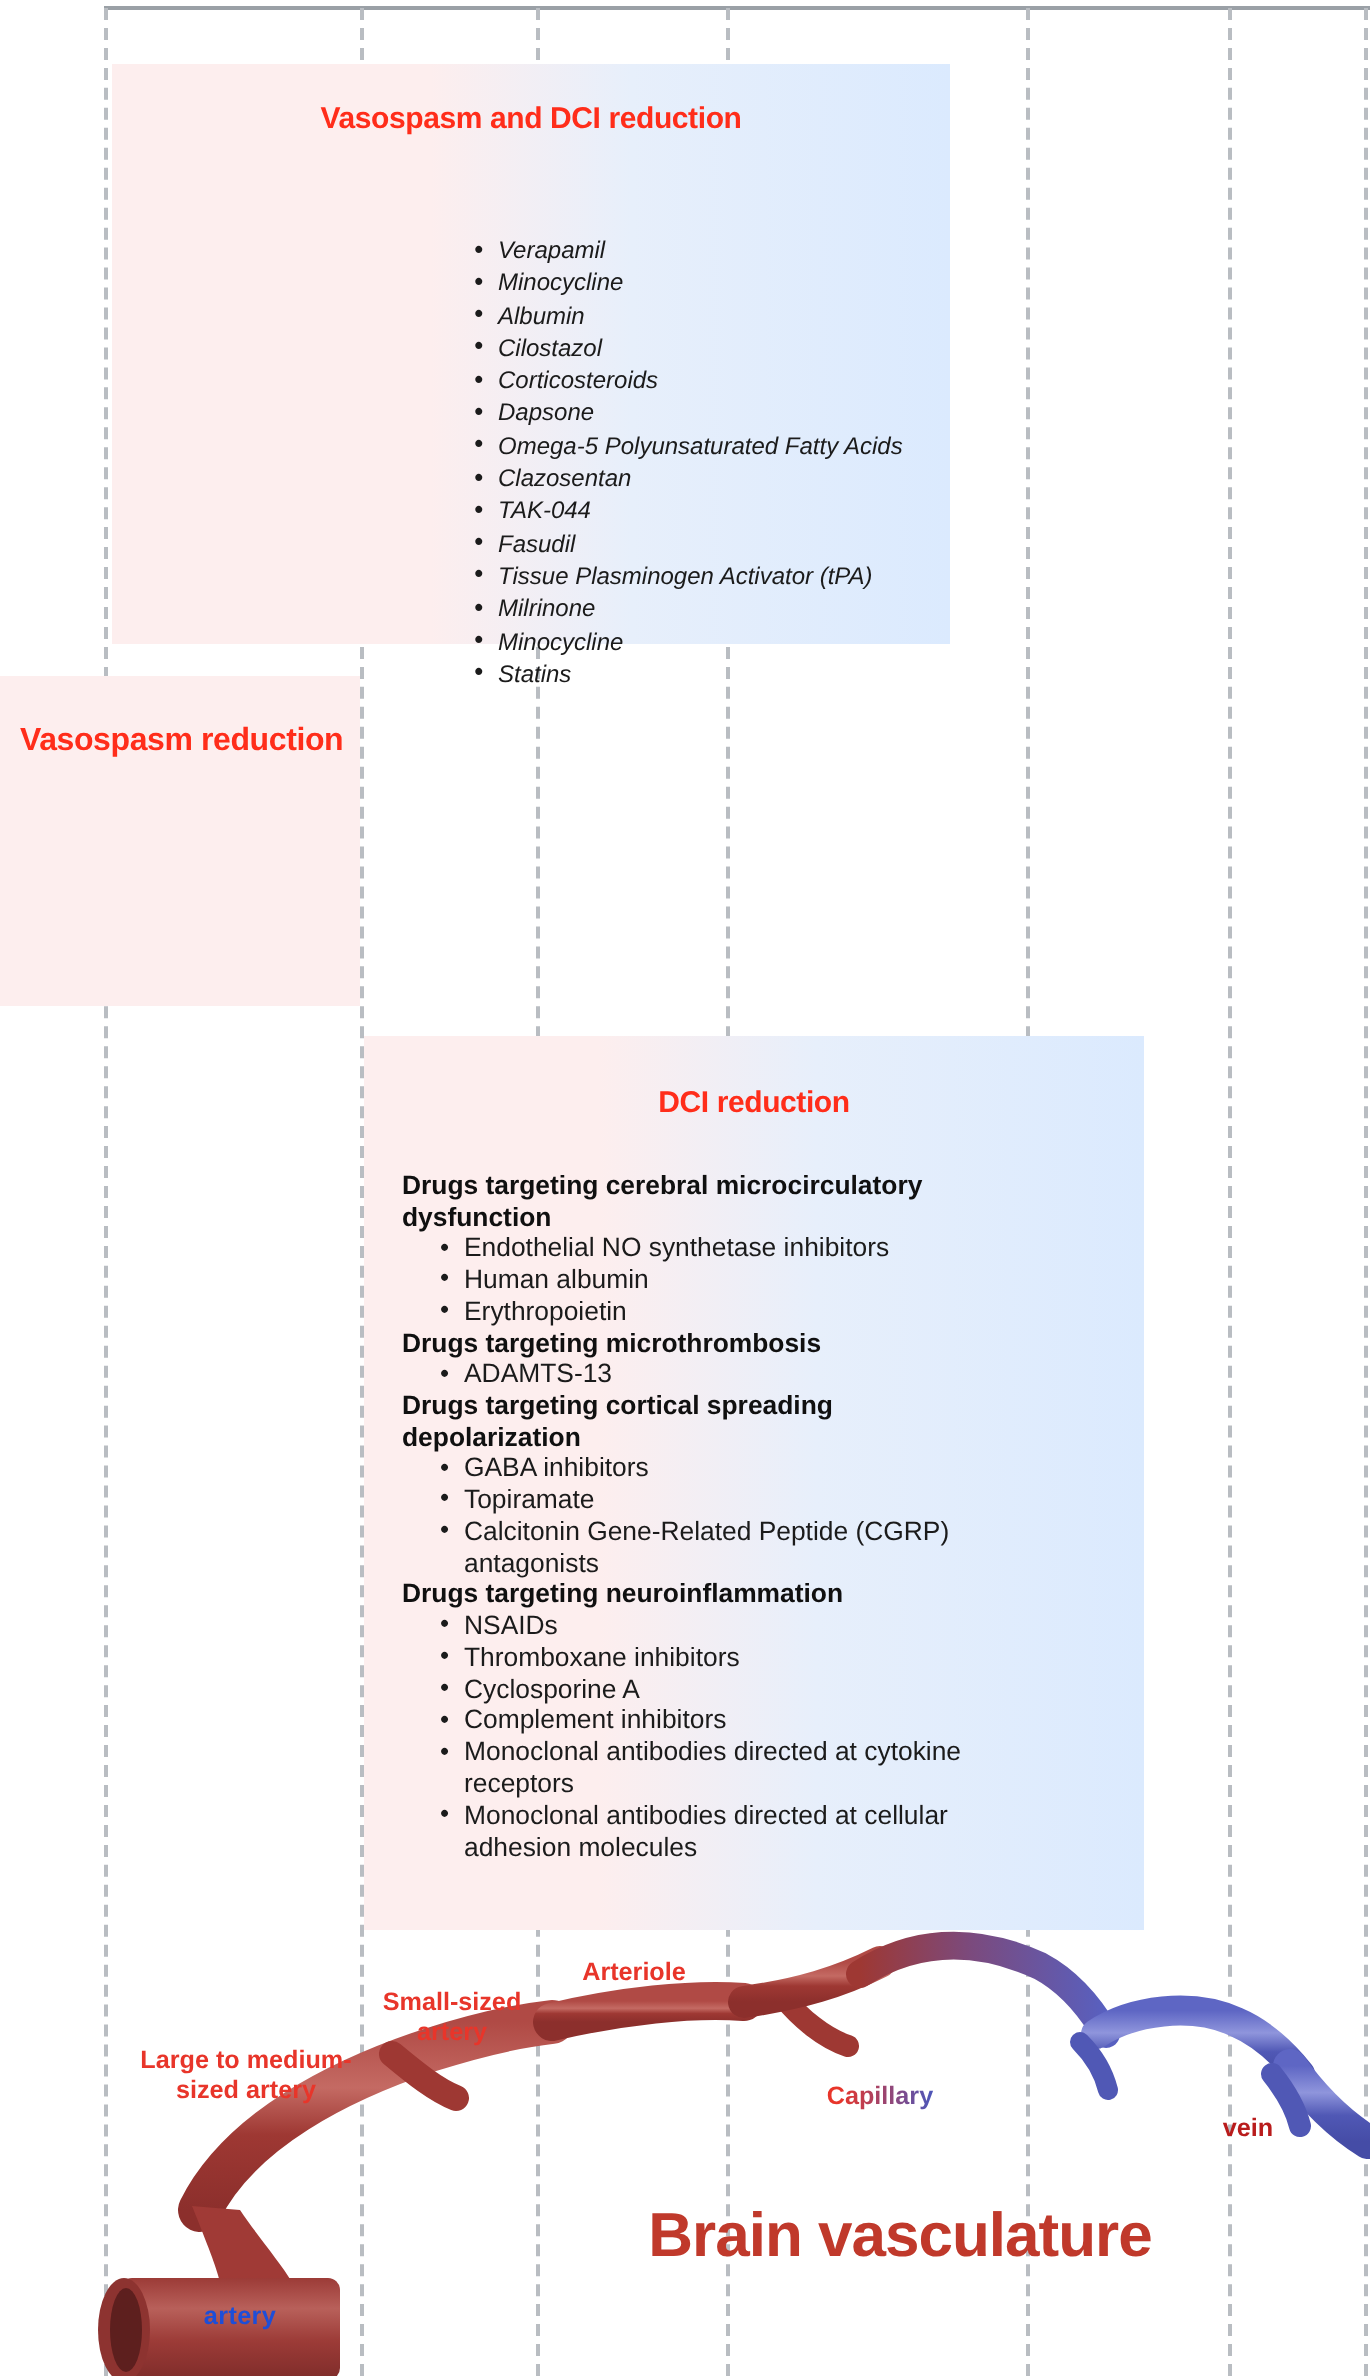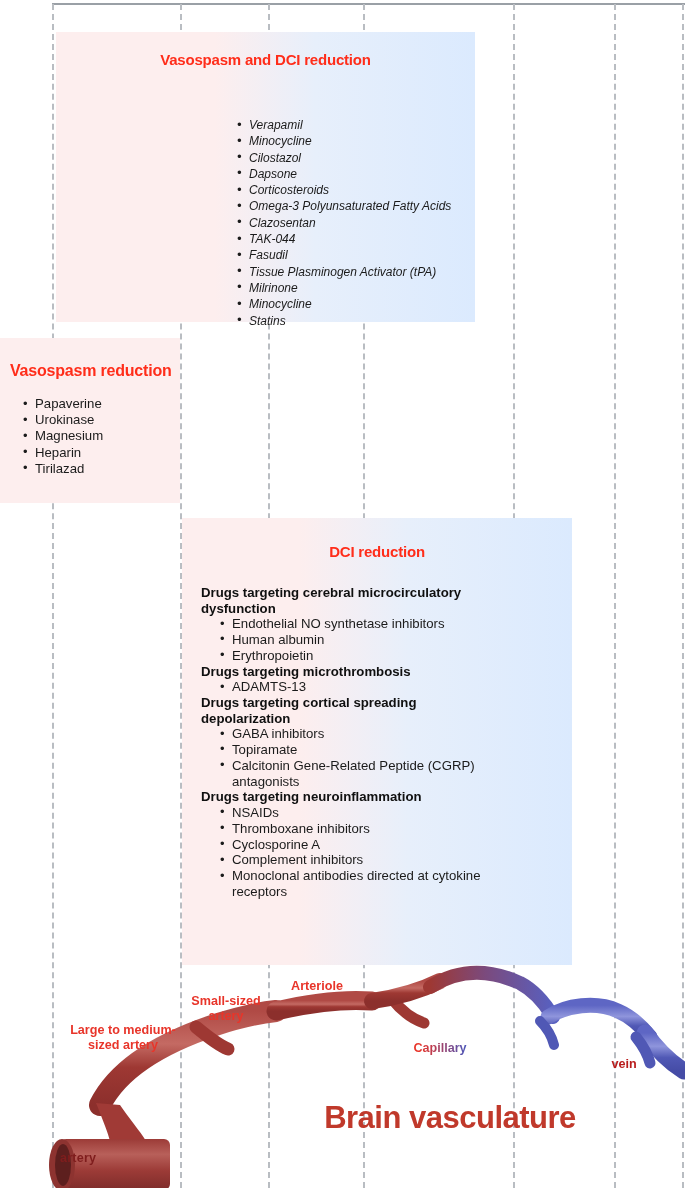--- a/index.html
+++ b/index.html
@@ -66,21 +66,21 @@
   .lbl-capillary{left:390px;top:1005px;width:100px;
      background:linear-gradient(90deg,#e8352a 0%,#e8352a 30%,#4f55b6 75%);
      -webkit-background-clip:text;background-clip:text;color:transparent;margin-top:36px;}
   .lbl-vein{left:584px;top:1057px;width:80px;color:#b91c1c;}
 
   .brain-title{position:absolute;left:300px;top:1100px;width:300px;
      color:#c0392b;font-weight:bold;font-size:31px;text-align:center;
      letter-spacing:-0.5px;}
 
   .artery-word{position:absolute;left:60px;top:1151px;width:120px;
-     color:#7f1d1d;font-weight:bold;font-size:12.6px;
+     color:#1d4ed8;font-weight:bold;font-size:12.6px;text-align:center;
      letter-spacing:.2px;}
 </style>
 </head>
 <body>
 
 <div id="figure">
 
   <div class="topline"></div>
   <div class="vline" style="left:52px"></div>
   <div class="vline" style="left:180px"></div>
@@ -88,43 +88,37 @@
   <div class="vline" style="left:363px"></div>
   <div class="vline" style="left:513px"></div>
   <div class="vline" style="left:614px"></div>
   <div class="vline" style="left:682px"></div>
 
   <div class="panel panel-top">
     <div class="head head-top">Vasospasm and DCI reduction</div>
     <ul class="list-top">
       <li>Verapamil</li>
       <li>Minocycline</li>
+      <li>Albumin</li>
       <li>Cilostazol</li>
+      <li>Corticosteroids</li>
       <li>Dapsone</li>
-      <li>Corticosteroids</li>
-      <li>Omega-3 Polyunsaturated Fatty Acids</li>
+      <li>Omega-5 Polyunsaturated Fatty Acids</li>
       <li>Clazosentan</li>
       <li>TAK-044</li>
       <li>Fasudil</li>
       <li>Tissue Plasminogen   Activator (tPA)</li>
       <li>Milrinone</li>
       <li>Minocycline</li>
       <li>Statins</li>
     </ul>
   </div>
 
   <div class="panel panel-left">
     <div class="head head-left">Vasospasm reduction</div>
-    <ul class="list-left">
-      <li>Papaverine</li>
-      <li>Urokinase</li>
-      <li>Magnesium</li>
-      <li>Heparin</li>
-      <li>Tirilazad</li>
-    </ul>
   </div>
 
   <div class="panel panel-dci">
     <div class="head head-dci">DCI reduction</div>
 
     <div class="dci-body">
 
       <div class="grp-title">Drugs targeting cerebral microcirculatory dysfunction</div>
       <ul>
         <li>Endothelial NO synthetase inhibitors</li>
@@ -144,20 +138,21 @@
         <li>Calcitonin Gene-Related Peptide (CGRP) antagonists</li>
       </ul>
 
       <div class="grp-title">Drugs targeting neuroinflammation</div>
       <ul>
         <li>NSAIDs</li>
         <li>Thromboxane inhibitors</li>
         <li>Cyclosporine A</li>
         <li>Complement inhibitors</li>
         <li>Monoclonal antibodies directed at cytokine receptors</li>
+        <li>Monoclonal antibodies   directed at cellular adhesion molecules</li>
       </ul>
 
     </div>
   </div>
 
   <svg id="vessel" viewBox="0 0 685 243">
     <defs>
       <linearGradient id="gArtery" x1="0" y1="0" x2="0" y2="1">
         <stop offset="0%" stop-color="#b04a45"></stop>
         <stop offset="35%" stop-color="#c46a63"></stop>

